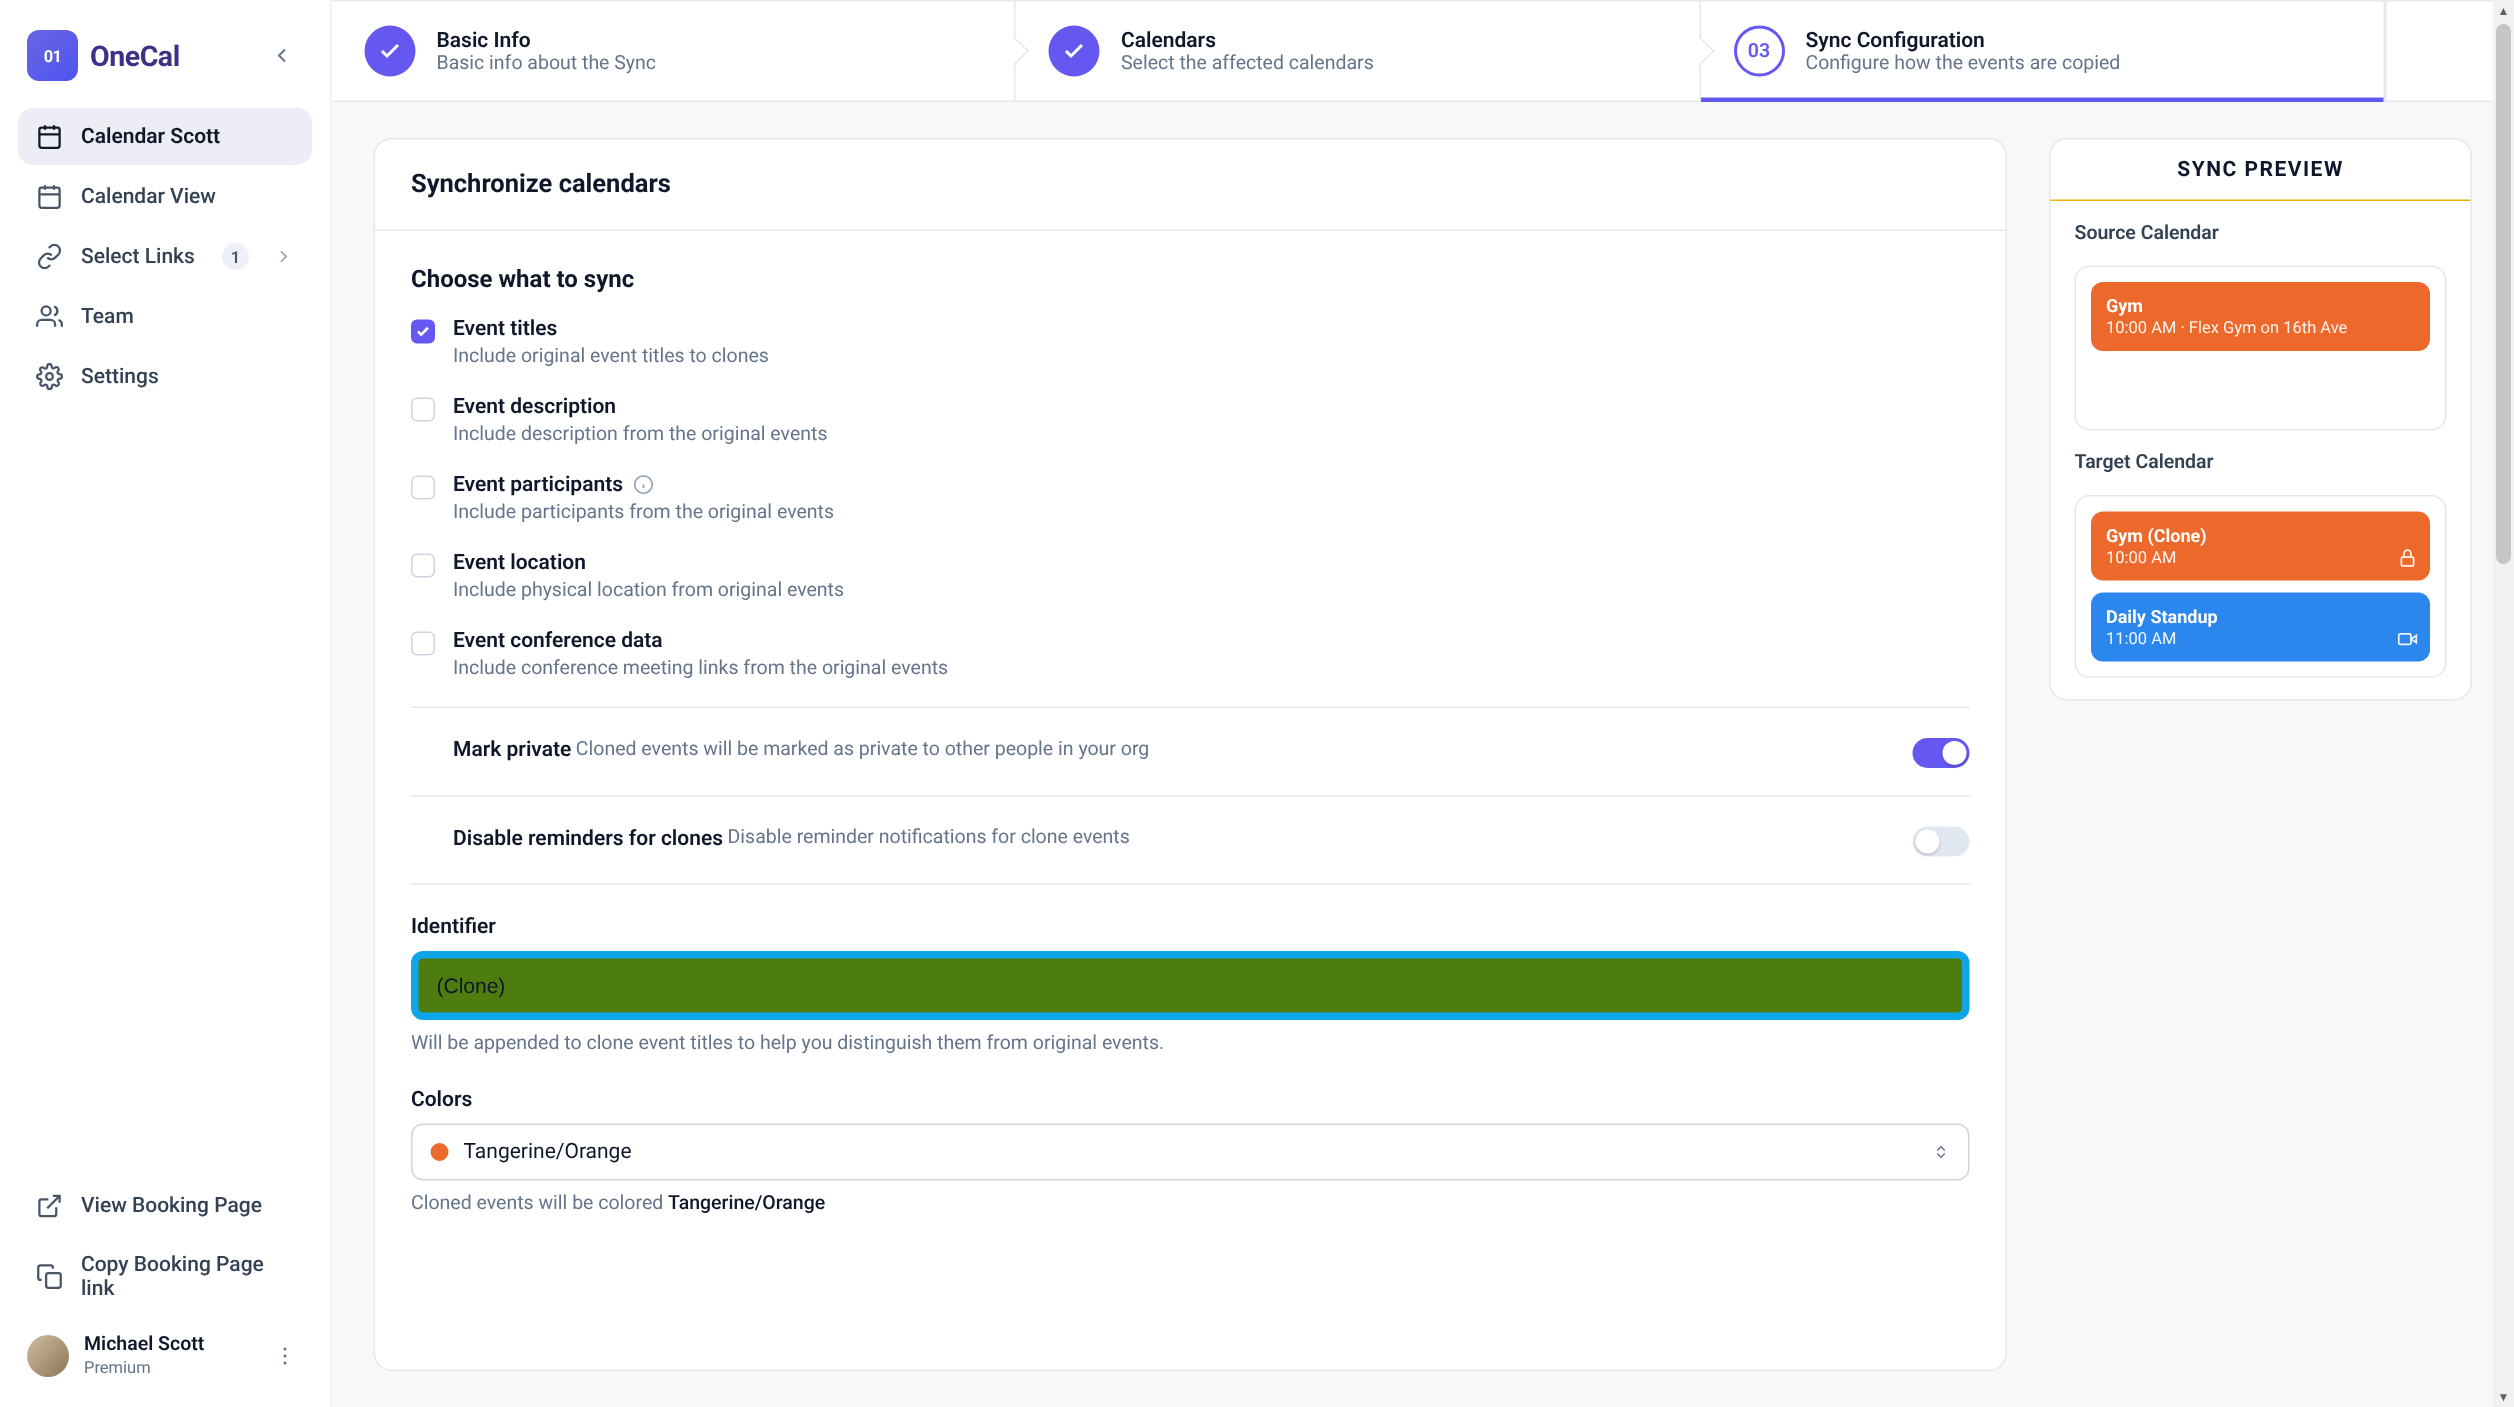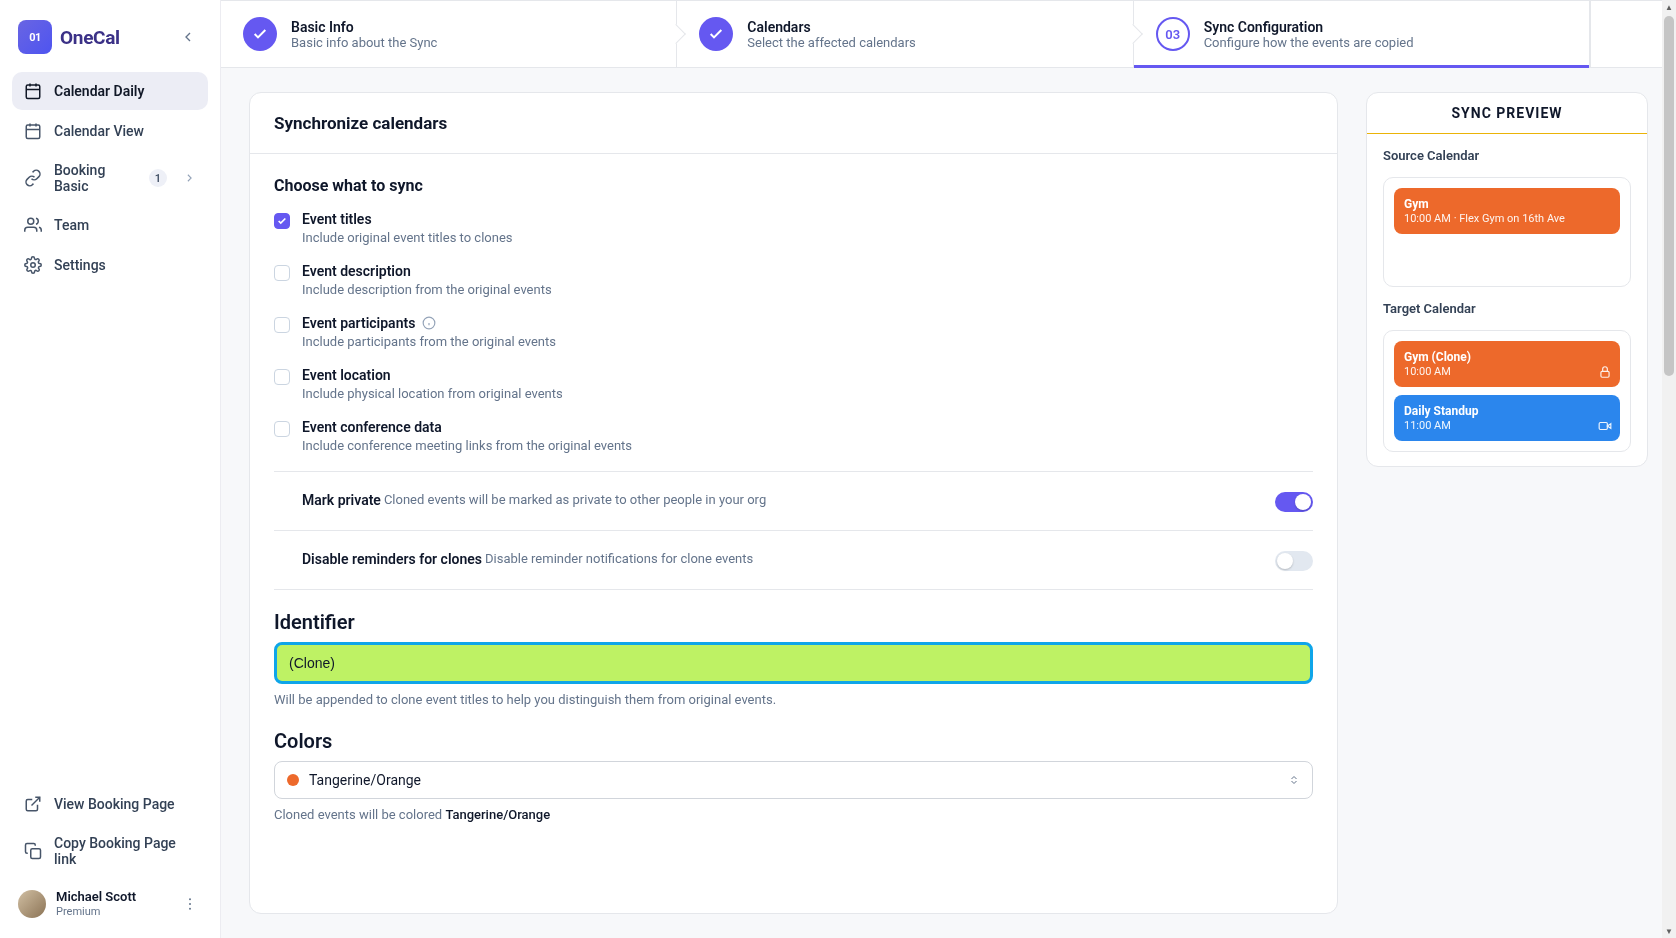--- a/index.html
+++ b/index.html
@@ -228,29 +228,29 @@
       content: "";
       position: absolute;
       top: 2px; left: 2px;
       width: 16px; height: 16px;
       background: #fff;
       border-radius: 50%;
       transition: left .15s;
       box-shadow: 0 1px 2px rgba(0,0,0,.2);
     }
     .toggle.on::after { left: 20px; }
-    .field-label { font-size: 20px; font-weight: 600; margin-bottom: 8px; }
+    .field-label { font-size: 14px; font-weight: 600; margin-bottom: 8px; }
     .text-input {
       width: 100%;
       padding: 10px 12px;
-      border: 3px solid #0ea5e9;
+      border: 5px solid #0ea5e9;
       border-radius: 8px;
       font-size: 14px;
       color: #0f172a;
-      background: #bef264;
+      background: #4d7c0f;
     }
     .help-text { font-size: 13px; color: #64748b; margin-top: 8px; }
     .help-text .accent { color: #0f172a; font-weight: 500; }
     .select-wrap {
       position: relative;
     }
     .select {
       width: 100%;
       padding: 10px 12px;
       border: 1px solid #d1d5db;
@@ -350,35 +350,35 @@
           </svg>
       </div>
     </div>
 
     <nav class="nav">
       <div class="nav-item active">
         <svg class="nav-icon" viewBox="0 0 24 24" fill="none" stroke="currentColor" stroke-width="2">
             <rect x="3" y="4" width="18" height="18" rx="2"></rect>
             <path d="M16 2v4M8 2v4M3 10h18"></path>
           </svg>
-        <span>Calendar Daily</span>
+        <span>Calendar Scott</span>
       </div>
       <div class="nav-item">
         <svg class="nav-icon" viewBox="0 0 24 24" fill="none" stroke="currentColor" stroke-width="2">
             <rect x="3" y="4" width="18" height="18" rx="2"></rect>
             <path d="M16 2v4M8 2v4M3 10h18"></path>
           </svg>
         <span>Calendar View</span>
       </div>
       <div class="nav-item">
         <svg class="nav-icon" viewBox="0 0 24 24" fill="none" stroke="currentColor" stroke-width="2">
             <path d="M10 13a5 5 0 0 0 7.07 0l2.83-2.83a5 5 0 0 0-7.07-7.07l-1.41 1.41"></path>
             <path d="M14 11a5 5 0 0 0-7.07 0L4.1 13.83a5 5 0 0 0 7.07 7.07l1.41-1.41"></path>
           </svg>
-        <span>Booking Basic</span>
+        <span>Select Links</span>
         <span class="badge-count">1</span>
         <svg class="chevron" width="14" height="14" viewBox="0 0 24 24" fill="none" stroke="currentColor" stroke-width="2">
             <polyline points="9 18 15 12 9 6"></polyline>
           </svg>
       </div>
       <div class="nav-item">
         <svg class="nav-icon" viewBox="0 0 24 24" fill="none" stroke="currentColor" stroke-width="2">
             <path d="M17 21v-2a4 4 0 0 0-4-4H5a4 4 0 0 0-4 4v2"></path>
             <circle cx="9" cy="7" r="4"></circle>
             <path d="M23 21v-2a4 4 0 0 0-3-3.87"></path>

